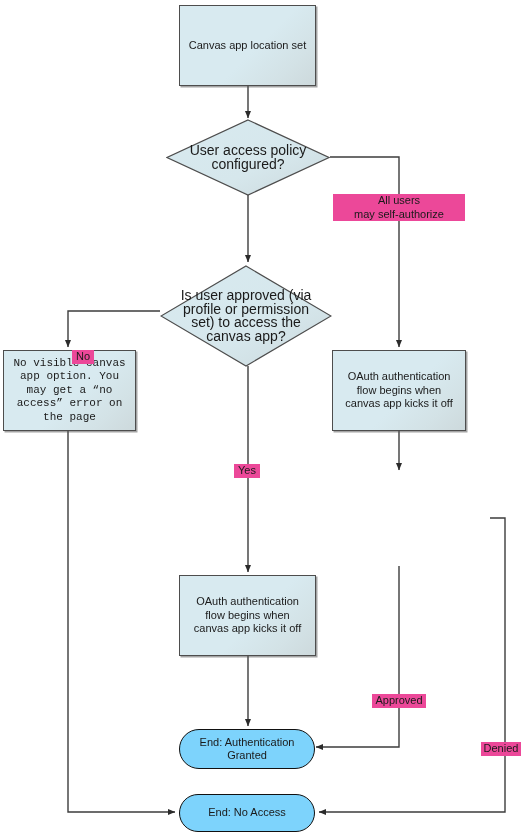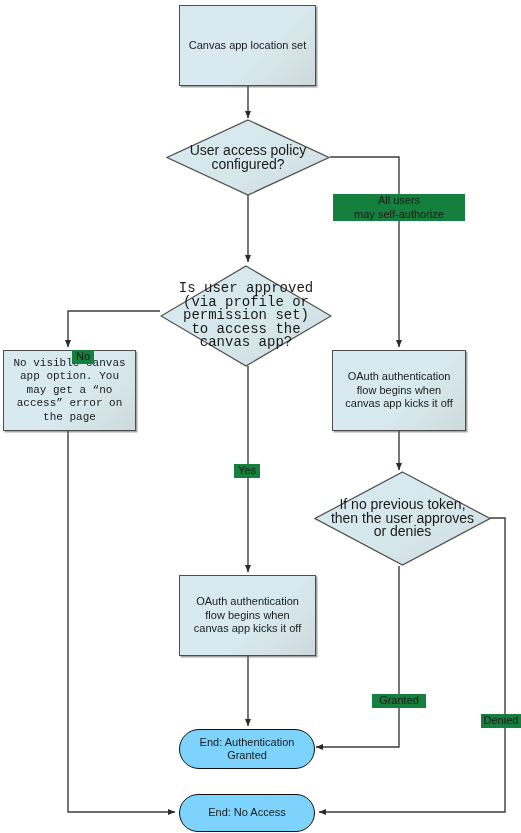--- a/index.html
+++ b/index.html
@@ -80,21 +80,21 @@
   .diamond-text .label {
     width: 100%;
     padding: 0 4px;
     box-sizing: border-box;
   }
   .edge-label {
     position: absolute;
     font-size: 11px;
     line-height: 13.5px;
     color: #1a1a1a;
-    background: #15803d;
+    background: #ec4899;
     text-align: center;
     white-space: pre;
     font-family: "Liberation Sans", sans-serif;
   }
 </style>
 </head>
 <body>
 
 <div id="canvas">
 
@@ -153,47 +153,32 @@
       <defs>
         <linearGradient id="dg2" x1="0" y1="0" x2="1" y2="1">
           <stop offset="0%" stop-color="#d8eaf0"></stop>
           <stop offset="60%" stop-color="#d6e7ec"></stop>
           <stop offset="100%" stop-color="#cbd8dc"></stop>
         </linearGradient>
       </defs>
       <polygon points="86,1 171,51 86,101 1,51" fill="url(#dg2)" stroke="#4d4d4d" stroke-width="1.2"></polygon>
     </svg>
     <div class="diamond-text">
-      <span class="label" style="padding:0 14px;font-family:Liberation Mono, monospace;">Is user approved (via profile or permission set) to access the canvas app?</span>
+      <span class="label" style="padding:0 14px;">Is user approved (via profile or permission set) to access the canvas app?</span>
     </div>
   </div>
 
   <div class="node process" style="left:3px; top:350px; width:133px; height:81px;font-family:Liberation Mono, monospace;">
     <span class="label">No visible canvas app option. You may get a “no access” error on the page</span>
   </div>
 
   <div class="node process" style="left:332px; top:350px; width:134px; height:81px;">
     <span class="label">OAuth authentication flow begins when canvas app kicks it off</span>
   </div>
 
-  <div class="diamond-wrap" style="left:314px; top:471px; width:177px; height:95px;">
-    <svg width="177" height="95" viewBox="0 0 177 95" xmlns="http://www.w3.org/2000/svg">
-      <defs>
-        <linearGradient id="dg3" x1="0" y1="0" x2="1" y2="1">
-          <stop offset="0%" stop-color="#d8eaf0"></stop>
-          <stop offset="60%" stop-color="#d6e7ec"></stop>
-          <stop offset="100%" stop-color="#cbd8dc"></stop>
-        </linearGradient>
-      </defs>
-      <polygon points="88.5,1 176,47.5 88.5,94 1,47.5" fill="url(#dg3)" stroke="#4d4d4d" stroke-width="1.2"></polygon>
-    </svg>
-    <div class="diamond-text">
-      <span class="label" style="padding:0 16px;">If no previous token, then the user approves or denies</span>
-    </div>
-  </div>
 
   <div class="node process" style="left:179px; top:575px; width:137px; height:81px;">
     <span class="label">OAuth authentication flow begins when canvas app kicks it off</span>
   </div>
 
   <div class="node terminal" style="left:179px; top:729px; width:136px; height:40px;">
     <span class="label">End: Authentication Granted</span>
   </div>
 
   <div class="node terminal" style="left:179px; top:794px; width:136px; height:38px;">
@@ -201,17 +186,17 @@
   </div>
 
 
   <div class="edge-label" style="left:333px; top:194px; width:132px;">All users
 may self-authorize</div>
 
   <div class="edge-label" style="left:72px; top:304px; width:22px;margin-top:46px;">No</div>
 
   <div class="edge-label" style="left:234px; top:464px; width:26px;">Yes</div>
 
-  <div class="edge-label" style="left:372px; top:694px; width:54px;">Granted</div>
-
-  <div class="edge-label" style="left:481px; top:714px; width:40px;">Denied</div>
+  <div class="edge-label" style="left:372px; top:694px; width:54px;">Approved</div>
+
+  <div class="edge-label" style="left:481px; top:742px; width:40px;">Denied</div>
 
 </div>
 
 </body></html>

